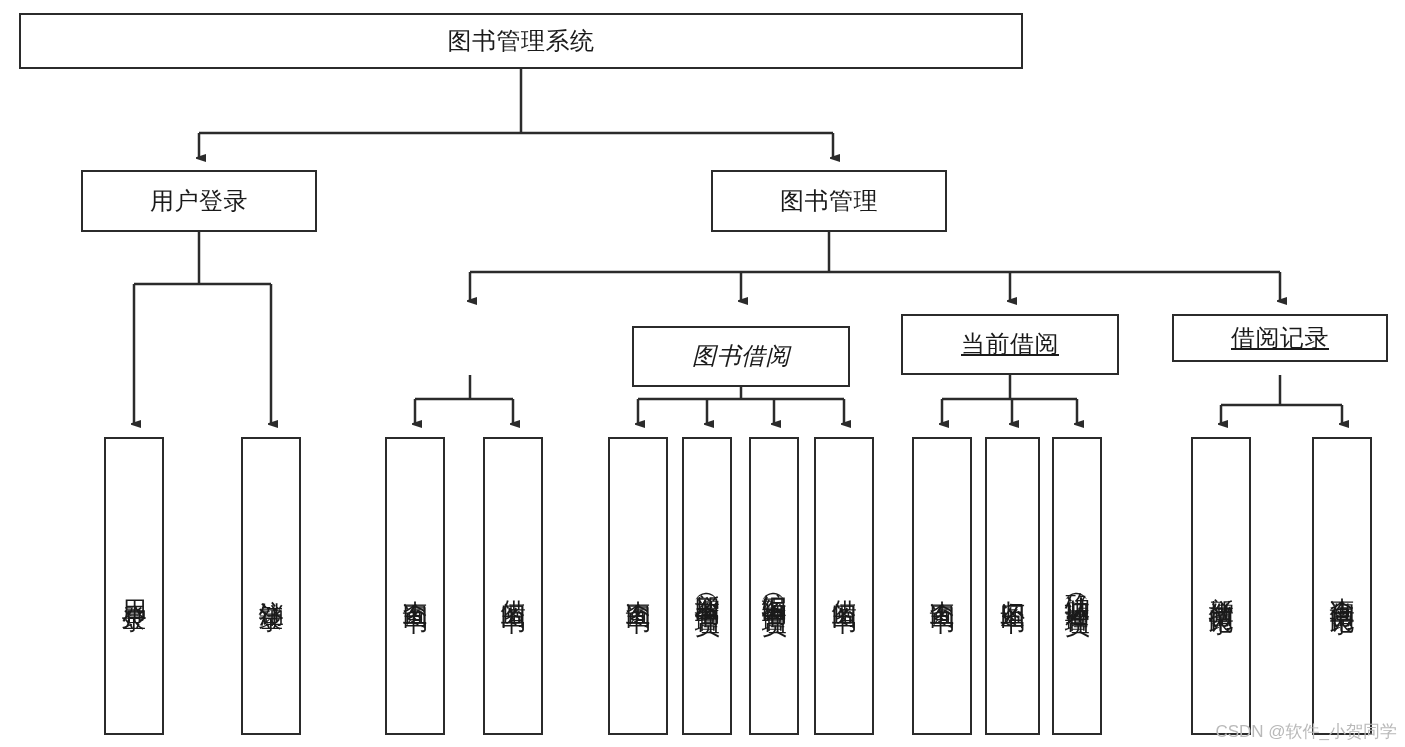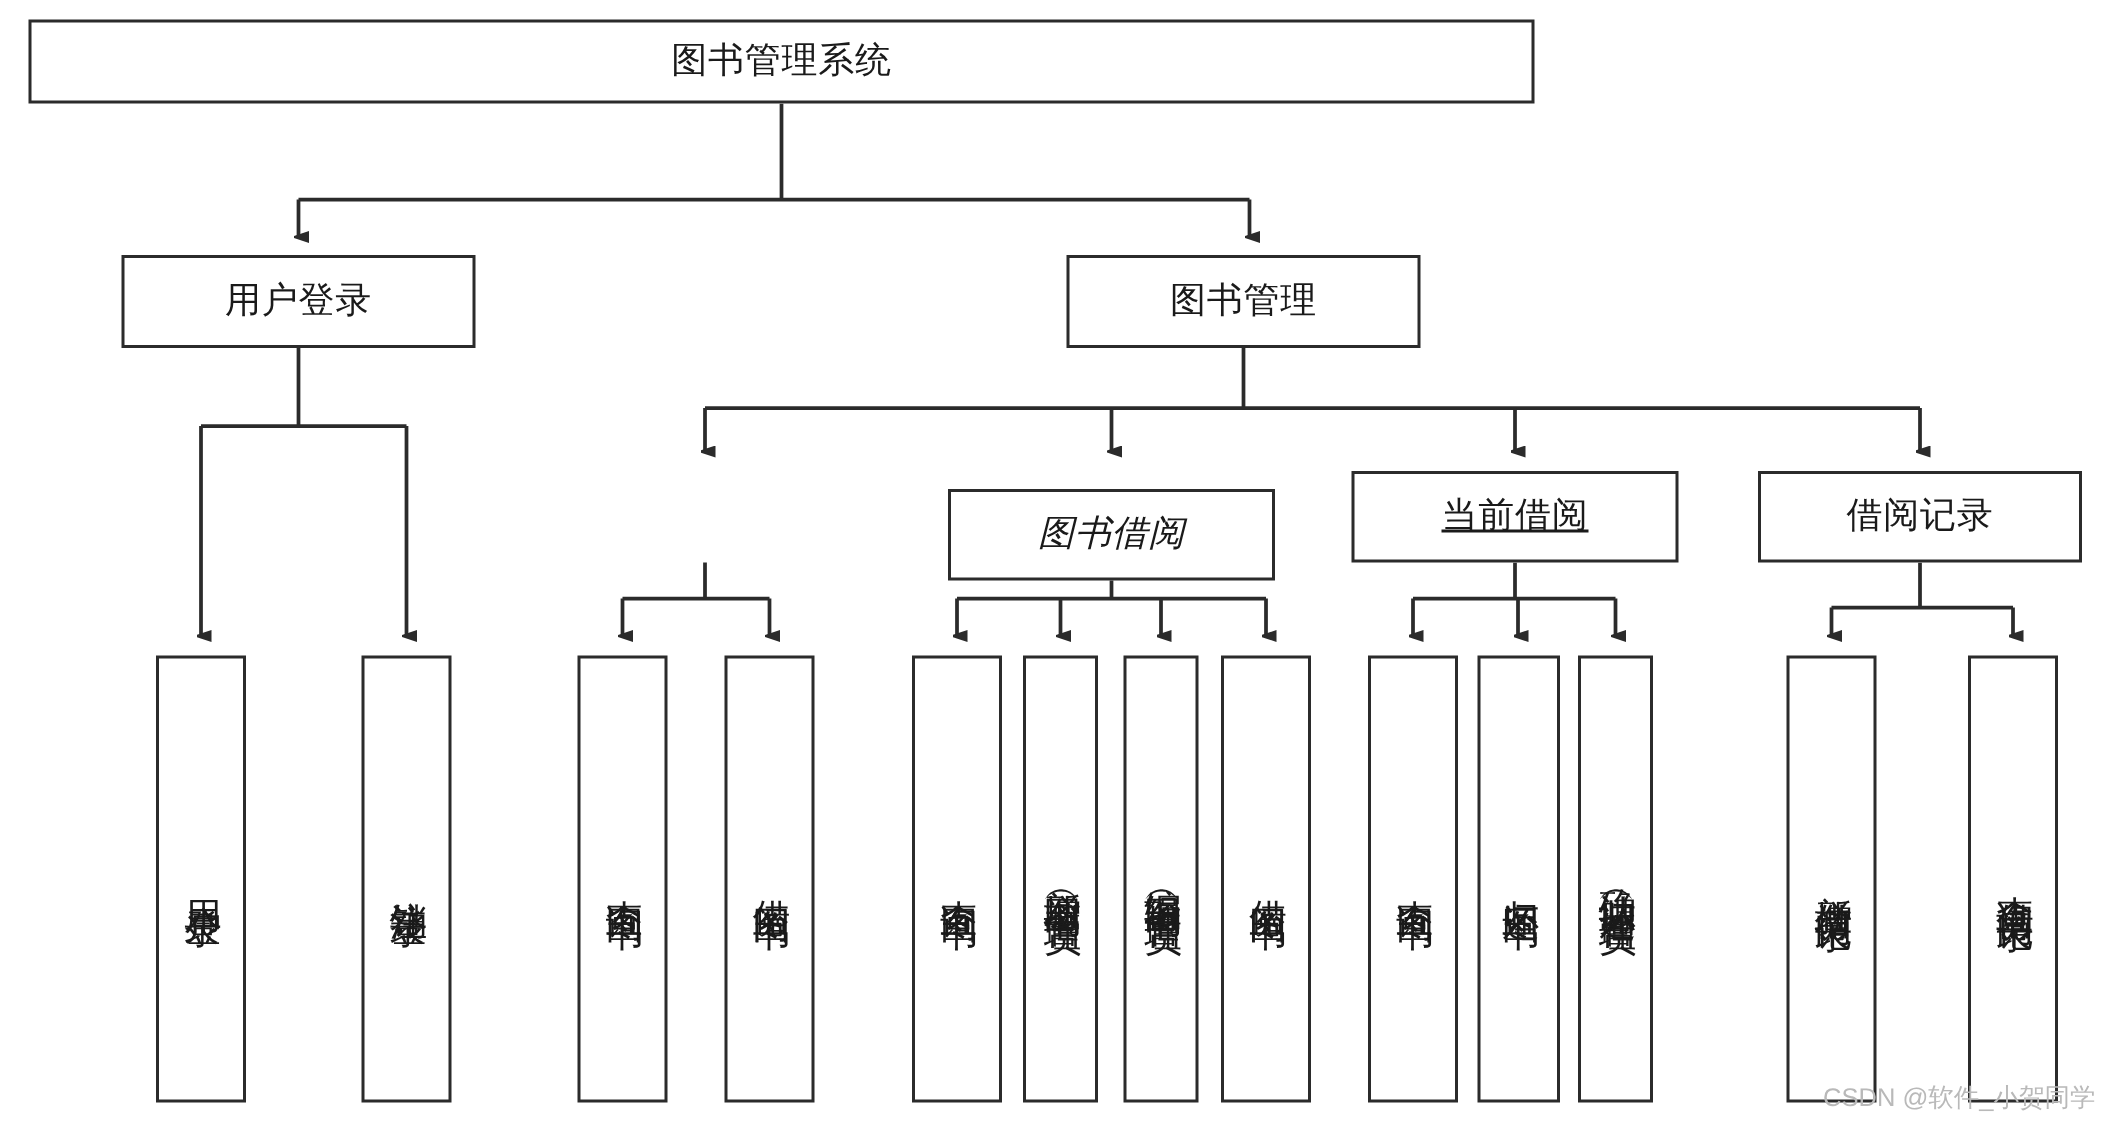--- a/index.html
+++ b/index.html
@@ -148,21 +148,21 @@
   <div class="node horiz" id="node-l2-1" style="left: 711px; top: 170px; width: 236px; height: 62px;">
     <span class="label">图书管理</span>
   </div>
 
   <div class="node horiz" id="node-l3-1" style="left: 632px; top: 326px; width: 218px; height: 61px; font-style: italic;">
     <span class="label">图书借阅</span>
   </div>
   <div class="node horiz" id="node-l3-2" style="left: 901px; top: 314px; width: 218px; height: 61px; text-decoration: underline;">
     <span class="label">当前借阅</span>
   </div>
-  <div class="node horiz" id="node-l3-3" style="left: 1172px; top: 314px; width: 216px; height: 61px;">
+  <div class="node horiz" id="node-l3-3" style="left: 1172px; top: 314px; width: 216px; height: 48px; text-decoration: underline;">
     <span class="label">借阅记录</span>
   </div>
 
   <div class="node vert" id="node-leaf-0" style="left: 104px; top: 437px; width: 60px; height: 298px;">
     <span class="label">用户登录</span>
   </div>
   <div class="node vert" id="node-leaf-1" style="left: 241px; top: 437px; width: 60px; height: 298px;">
     <span class="label">注销登录</span>
   </div>
   <div class="node vert" id="node-leaf-2" style="left: 385px; top: 437px; width: 60px; height: 298px;">

